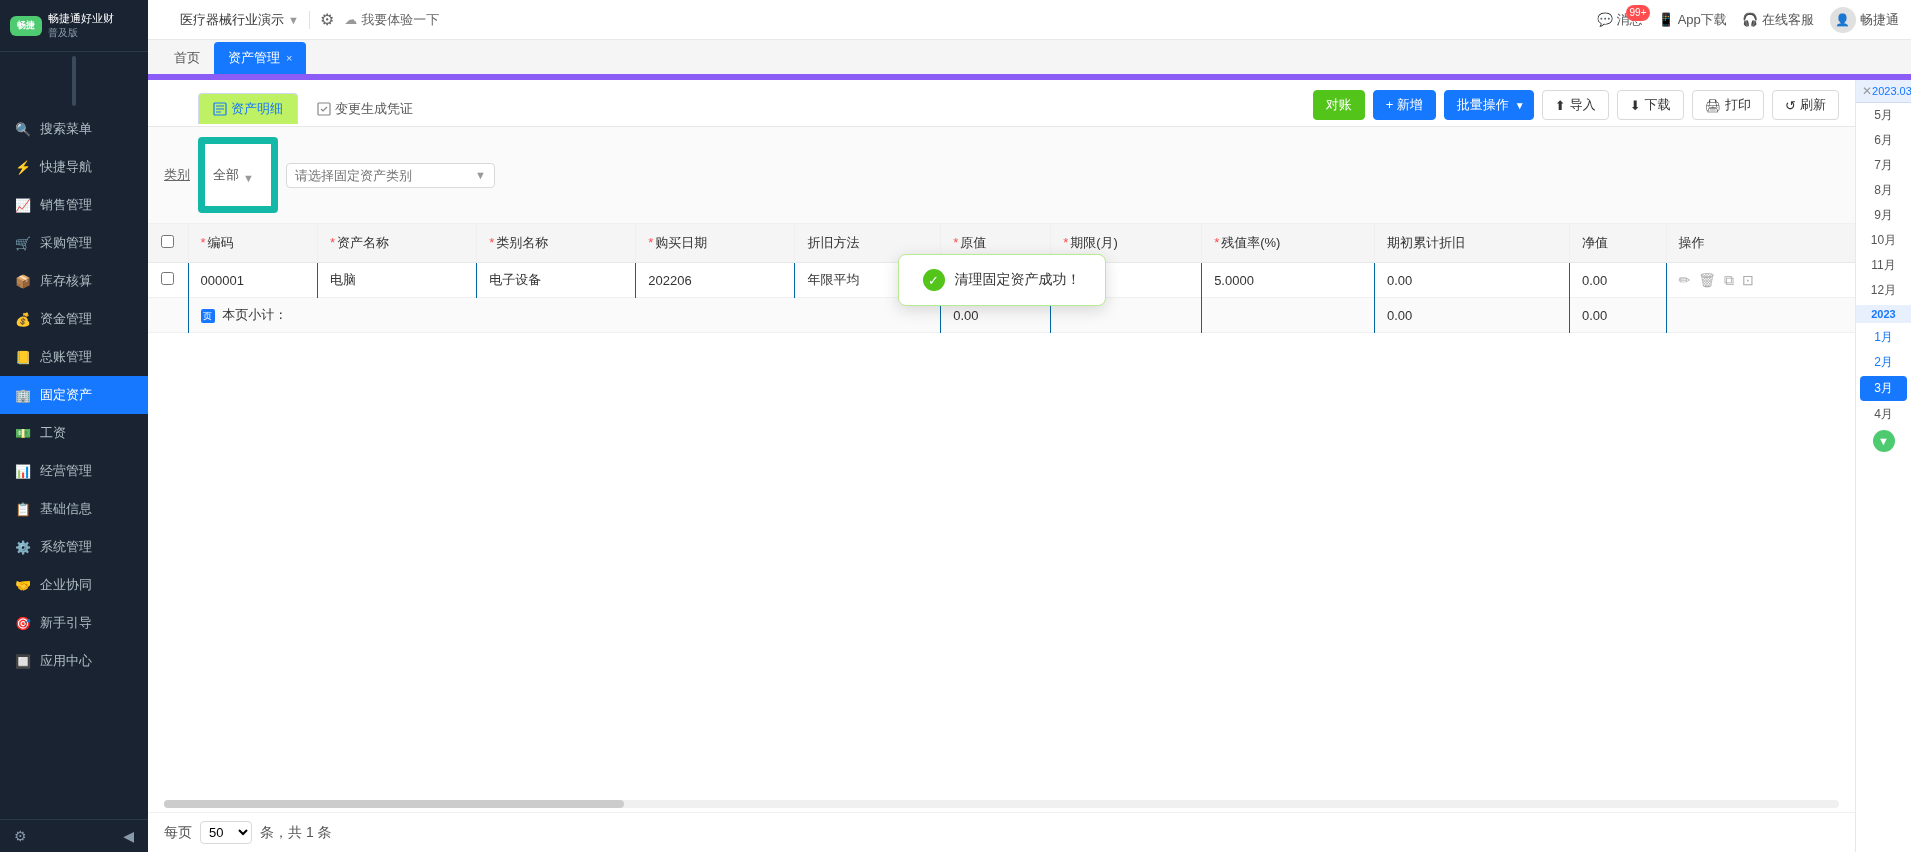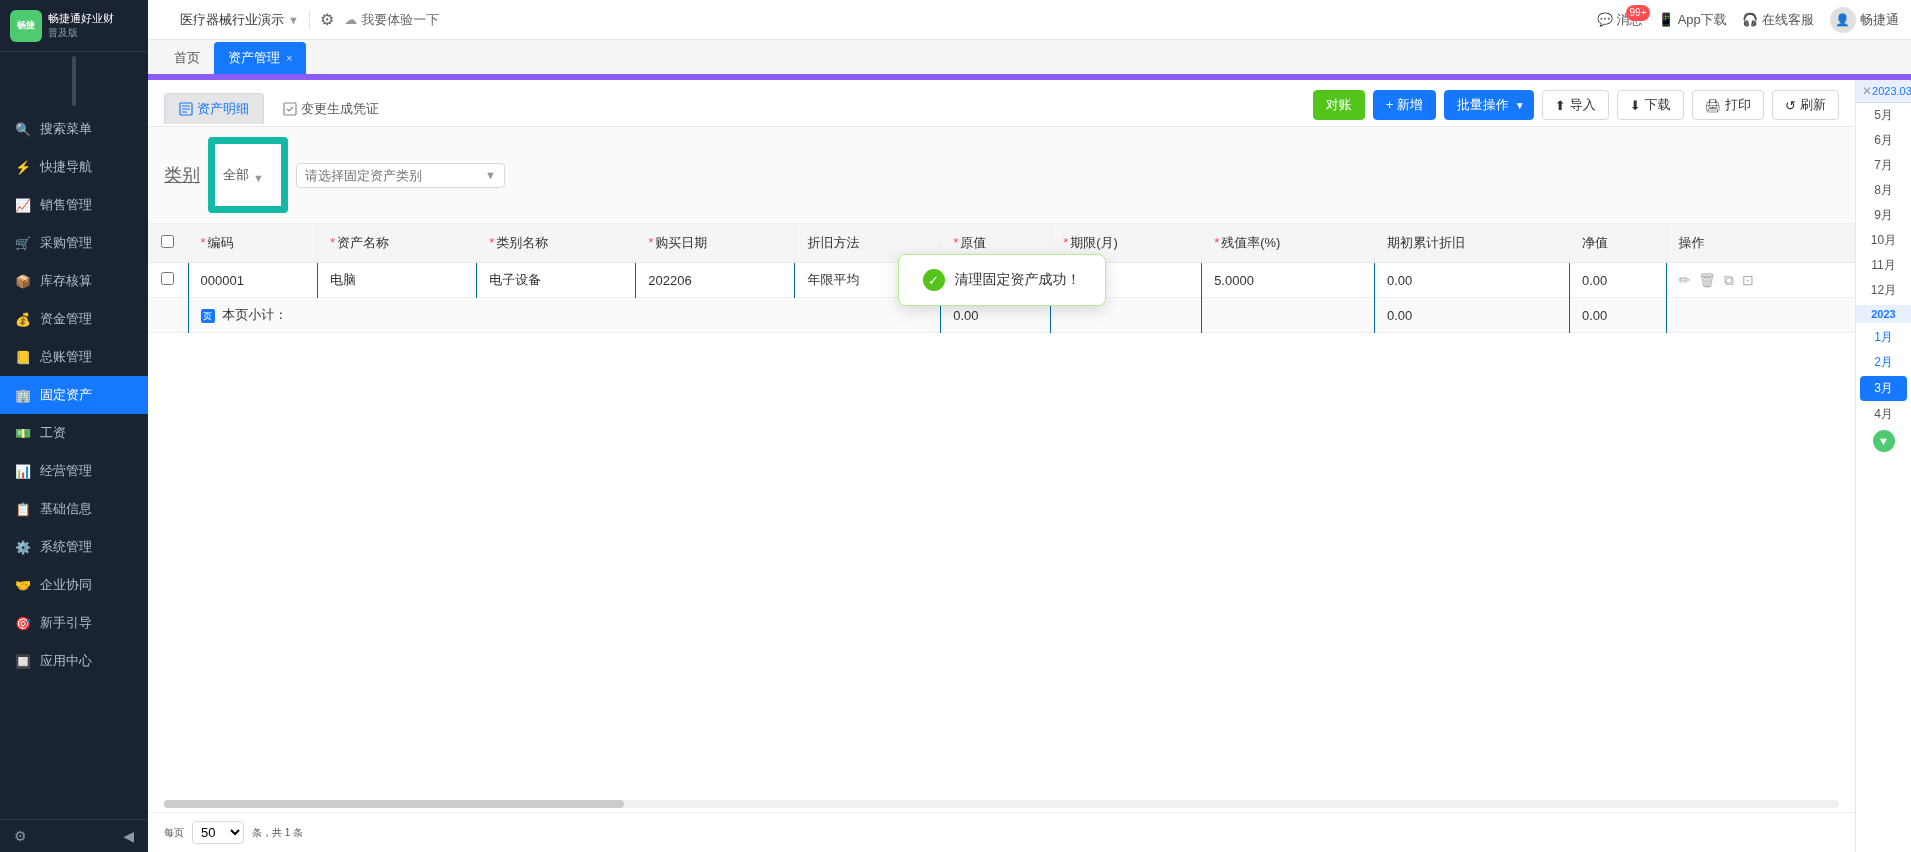--- a/index.html
+++ b/index.html
@@ -17,21 +17,21 @@
     }
     .sidebar-logo {
       padding: 8px 10px;
       display: flex;
       align-items: center;
       border-bottom: 1px solid #2a3a4a;
       min-height: 52px;
     }
     .sidebar-logo-icon {
       width: 32px;
-      height: 32px;
+      height: 20px;
       background: #4ecb71;
       border-radius: 6px;
       display: flex;
       align-items: center;
       justify-content: center;
       color: white;
       font-size: 10px;
       font-weight: bold;
       margin-right: 6px;
       flex-shrink: 0;
@@ -225,23 +225,24 @@
       cursor: pointer;
       display: flex;
       align-items: center;
       gap: 4px;
       border: 1px solid transparent;
       border-bottom: none;
       background: transparent;
       color: #555;
     }
     .sub-tab.active {
-      background: #e5e5e5;
+      background: #bef264;
       border-color: #d0d8f0;
       color: #1677ff;
+      margin-left: 34px;
     }
     .sub-tab-icon {
       width: 14px;
       height: 14px;
       display: inline-flex;
       align-items: center;
       justify-content: center;
     }
     .sub-tabs-right {
       display: flex;
@@ -282,21 +283,21 @@
     
     .filter-bar {
       display: flex;
       align-items: center;
       padding: 10px 16px;
       background: #fafafa;
       border-bottom: 1px solid #f0f0f0;
       flex-shrink: 0;
       gap: 8px;
     }
-    .filter-label { color: #666; font-size: 18px; text-decoration: underline; }
+    .filter-label { color: #666; font-size: 13px; text-decoration: underline; }
     .filter-select {
       display: flex;
       align-items: flex-end;
       border: 7px solid #14b8a6;
       border-radius: 4px;
       padding: 22px 8px;
       background: #fff;
       font-size: 13px;
       color: #555;
       cursor: pointer;
@@ -385,21 +386,21 @@
     
     .pagination {
       padding: 8px 16px;
       display: flex;
       align-items: center;
       gap: 8px;
       border-top: 1px solid #f0f0f0;
       flex-shrink: 0;
       background: #fff;
     }
-    .pagination-label { color: #555; font-size: 10px; }
+    .pagination-label { color: #555; font-size: 14px; }
     .pagination-select {
       border: 1px solid #d9d9d9;
       border-radius: 4px;
       padding: 2px 4px;
       font-size: 13px;
       background: #fff;
     }
 
     
     .scroll-track {

